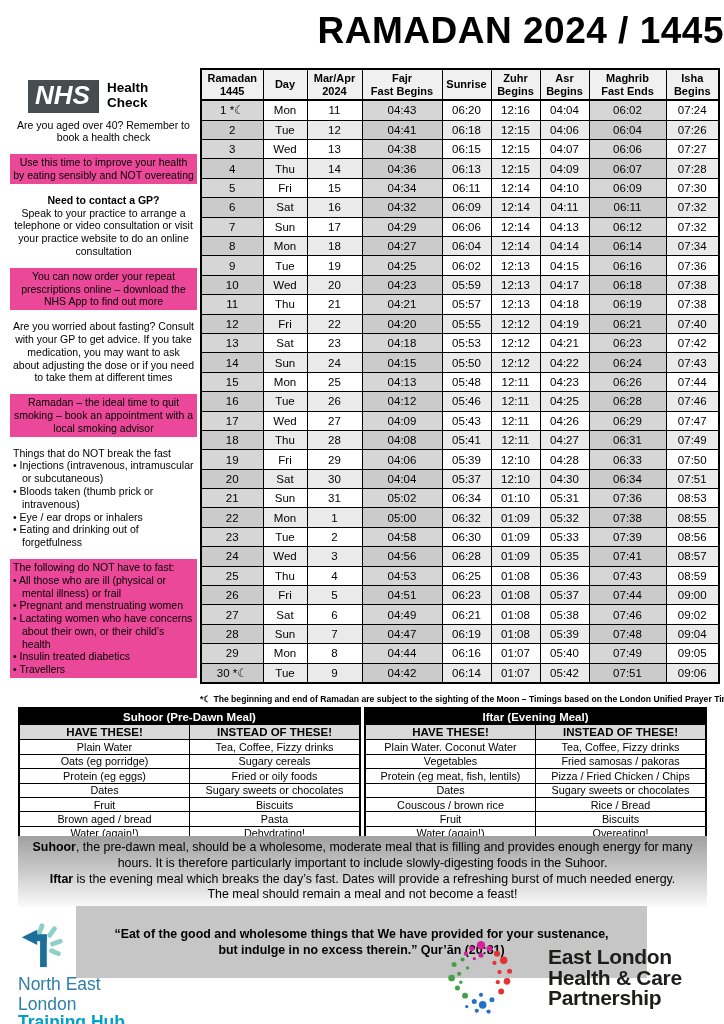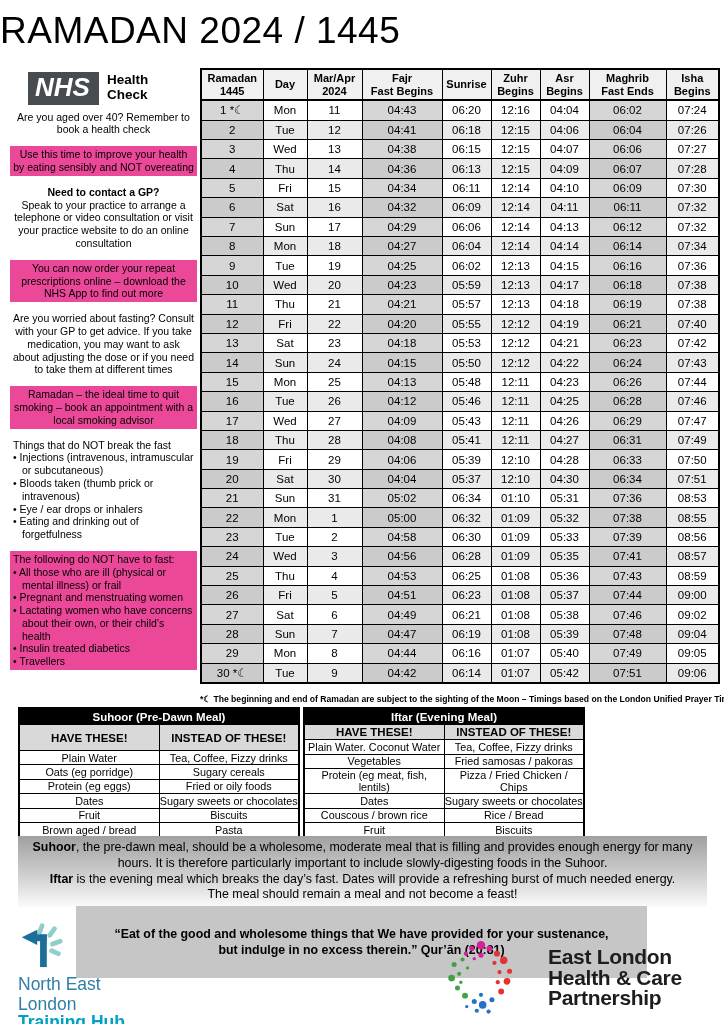--- a/index.html
+++ b/index.html
@@ -1,25 +1,25 @@
 <!DOCTYPE html>
 <html><head>
 <meta charset="utf-8">
 <style>
   html,body{margin:0;padding:0;background:#888;}
   .page{position:relative;width:724px;height:1024px;background:#ffffff;margin:0 auto;
         font-family:"Liberation Sans",sans-serif;color:#000;overflow:hidden;}
 
   
-  .title{position:absolute;top:10px;left:0;width:724px;text-align:left;
-         font-size:37px;font-weight:normal;letter-spacing:.5px;}
+  .title{position:absolute;top:10px;left:0;width:724px;text-align:right;
+         font-size:37px;font-weight:bold;letter-spacing:.5px;}
 
   
   .sidebar{position:absolute;left:10px;top:72px;width:187px;}
-  .nhs-row{display:flex;align-items:center;gap:8px;margin:0 0 4px 18px;}
+  .nhs-row{display:flex;align-items:center;gap:8px;margin:8px 0 4px 18px;}
   .nhs-box{background:#464c50;color:#fff;font-weight:bold;font-style:italic;
            font-size:26px;padding:1px 9px 3px 7px;line-height:1.1;}
   .nhs-label{font-weight:bold;font-size:13.5px;line-height:1.1;white-space:pre-line;}
   .sb-block{font-size:10.5px;line-height:1.22;text-align:center;margin-bottom:8px;padding:2px 3px;}
   .sb-block.shaded{background:#ec4899;}
   .sb-block.left{text-align:left;}
   .sb-head{margin-bottom:0;}
   .sb-head.bold{font-weight:bold;}
   .sb-bullet{padding-left:9px;text-indent:-9px;text-align:left;}
 
@@ -31,21 +31,21 @@
   .tt td{border:1px solid #000;font-size:11.5px;text-align:center;height:18.4px;padding:0;}
   .tt tbody tr:nth-child(even) td{background:#eaeaea;}
   .tt td.gcol{background:#d6d6d6;}
   .tt tbody tr:nth-child(even) td.gcol{background:#cbcbcb;}
 
   .footnote{position:absolute;left:200px;top:694px;width:520px;font-size:8.6px;
             font-weight:600;white-space:nowrap;}
 
   
   .meals{position:absolute;left:18px;top:707px;width:689px;display:flex;gap:3px;}
-  .meal{border-collapse:collapse;border:2px solid #000;width:282px;table-layout:fixed;}
+  .meal{border-collapse:collapse;border:2px solid #000;width:343px;table-layout:fixed;}
   .meal .mtitle{background:#000;color:#fff;font-weight:bold;font-size:11.5px;
                 text-align:center;padding:1px 0;border:1px solid #000;}
   .meal th{background:#d9d9d9;font-weight:bold;font-size:11.5px;border:1px solid #000;padding:1px 0;}
   .meal td{border:1px solid #000;font-size:10.8px;text-align:center;height:13.4px;padding:0;}
 
   
   .explain{position:absolute;left:18px;top:836px;width:689px;box-sizing:border-box;
            background:linear-gradient(180deg,#a0a0a0 0%,#cfcfcf 55%,#fbfbfb 100%);
            text-align:center;font-size:12.4px;line-height:1.27;padding:4px 10px;}
 

